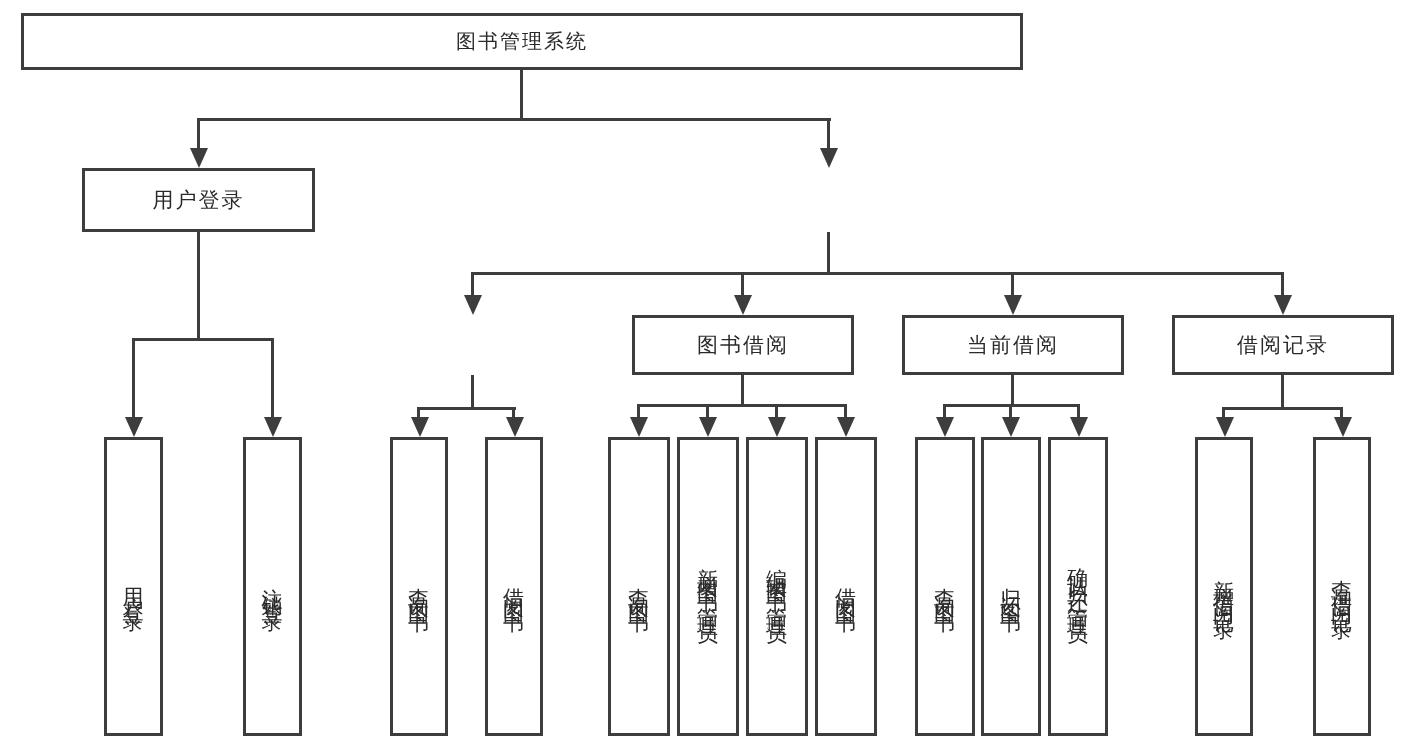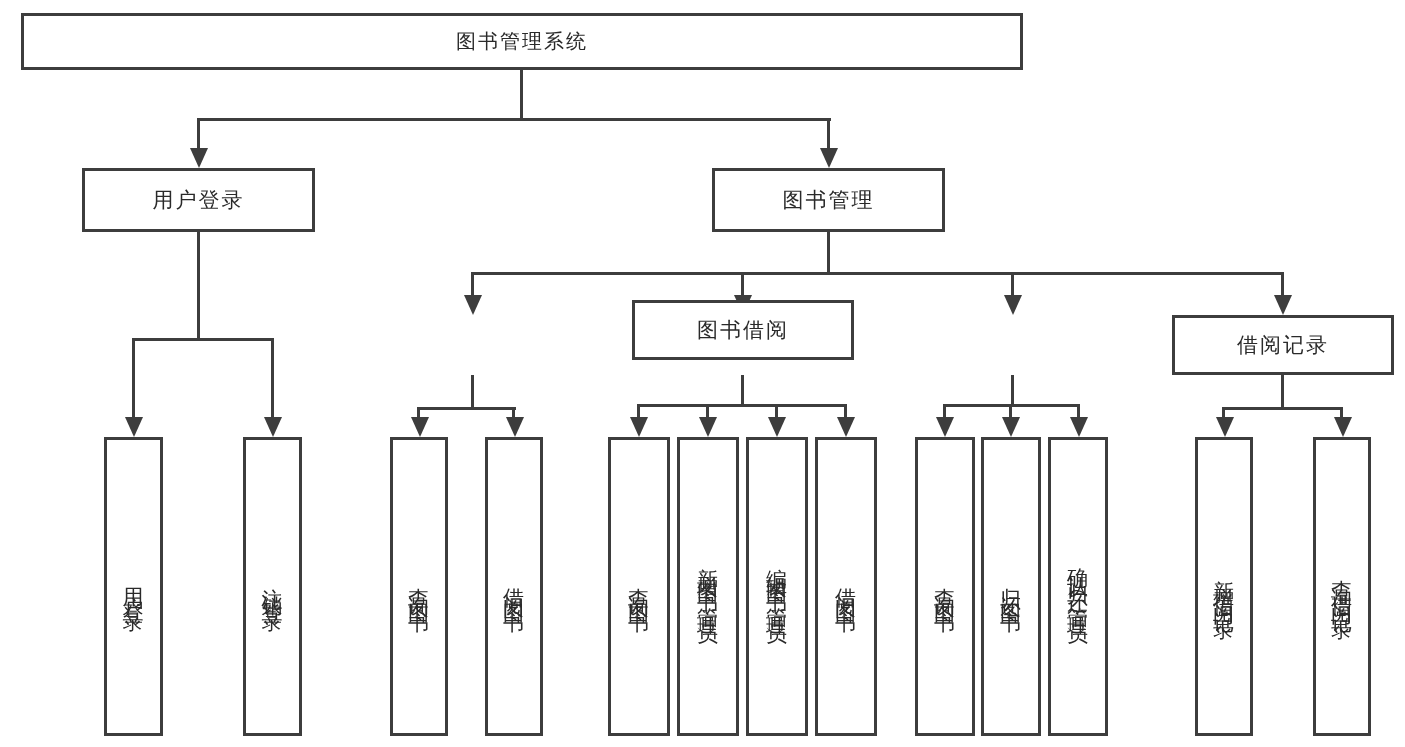--- a/index.html
+++ b/index.html
@@ -77,41 +77,41 @@
   <div class="box root-box" style="left:21px; top:13px; width:1002px; height:57px;">图书管理系统</div>
 
   <div class="vline" style="left:520px; top:70px; height:48px;"></div>
   <div class="hline" style="left:197px; top:118px; width:634px;"></div>
   <div class="vline" style="left:197px; top:118px; height:32px;"></div>
   <div class="vline" style="left:827px; top:118px; height:32px;"></div>
   <div class="arrow" style="left:190px; top:148px;"></div>
   <div class="arrow" style="left:820px; top:148px;"></div>
 
   <div class="box" style="left:82px; top:168px; width:233px; height:64px;">用户登录</div>
-  <div class="box" style="left:712px; top:168px; width:233px; height:64px;">图书管理</div>
 
   <div class="vline" style="left:197px; top:232px; height:106px;"></div>
   <div class="hline" style="left:132px; top:338px; width:142px;"></div>
   <div class="vline" style="left:132px; top:338px; height:81px;"></div>
   <div class="vline" style="left:271px; top:338px; height:81px;"></div>
   <div class="arrow" style="left:125px; top:417px;"></div>
   <div class="arrow" style="left:264px; top:417px;"></div>
 
   <div class="vline" style="left:827px; top:232px; height:40px;"></div>
   <div class="hline" style="left:471px; top:272px; width:813px;"></div>
   <div class="vline" style="left:471px; top:272px; height:25px;"></div>
   <div class="vline" style="left:741px; top:272px; height:25px;"></div>
   <div class="vline" style="left:1011px; top:272px; height:25px;"></div>
   <div class="vline" style="left:1281px; top:272px; height:25px;"></div>
   <div class="arrow" style="left:464px; top:295px;"></div>
   <div class="arrow" style="left:734px; top:295px;"></div>
   <div class="arrow" style="left:1004px; top:295px;"></div>
   <div class="arrow" style="left:1274px; top:295px;"></div>
 
-  <div class="box" style="left:632px; top:300px; width:222px; height:60px;">图书借阅</div>
+  <div class="box" style="left:632px; top:315px; width:222px; height:60px;">图书借阅</div>
+  <div class="box" style="left:902px; top:315px; width:222px; height:60px;">当前借阅</div>
   <div class="box" style="left:1172px; top:315px; width:222px; height:60px;">借阅记录</div>
 
   <div class="vline" style="left:471px; top:375px; height:32px;"></div>
   <div class="hline" style="left:417px; top:407px; width:99px;"></div>
   <div class="vline" style="left:417px; top:407px; height:12px;"></div>
   <div class="vline" style="left:512px; top:407px; height:12px;"></div>
   <div class="arrow" style="left:411px; top:417px;"></div>
   <div class="arrow" style="left:506px; top:417px;"></div>
 
   <div class="vline" style="left:741px; top:375px; height:29px;"></div>

